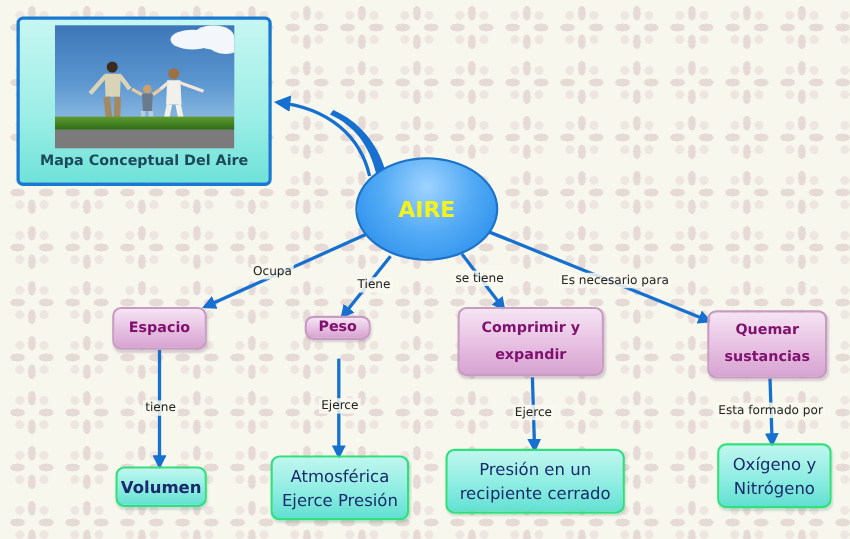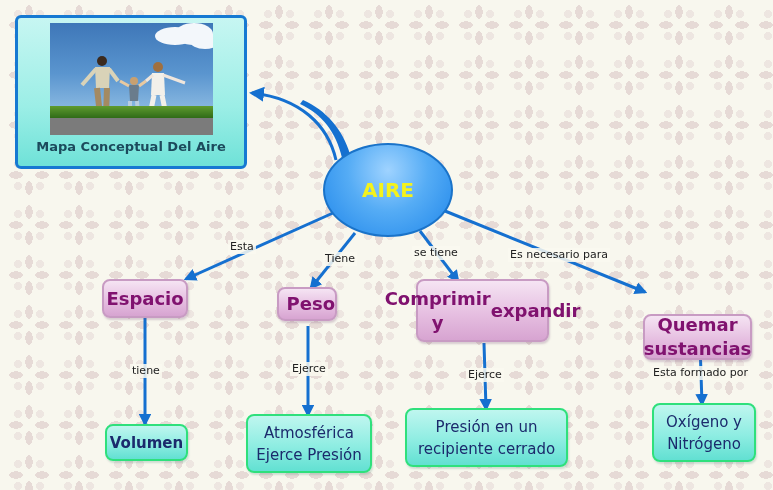--- a/index.html
+++ b/index.html
@@ -25,21 +25,21 @@
     }
     svg.links { position: absolute; left: 0; top: 0; width: 773px; height: 490px; }
     .node {
       position: absolute; box-sizing: border-box;
       display: flex; align-items: center; justify-content: center; text-align: center;
       font-weight: bold;
     }
     .purple {
       background: linear-gradient(to bottom, #f5e4f3 0%, #e6bfe1 55%, #d7a4d1 100%);
       border: 2px solid #c89bc3; border-radius: 8px;
-      color: #80126f; font-size: 18px; line-height: 24px;
+      color: #80126f; font-size: 13px; line-height: 24px;
       box-shadow: 1px 2px 2px rgba(120,80,120,0.25);
       font-family: "DejaVu Sans", sans-serif;
     }
     .green {
       background: linear-gradient(to bottom, #bff6ef 0%, #8eede2 55%, #62e0d2 100%);
       border: 2px solid #2fe07c; border-radius: 8px;
       color: #1b2a6c; font-weight: normal; font-size: 15px; line-height: 22px;
       box-shadow: 1px 2px 2px rgba(40,120,100,0.2);
     }
     .aire {
@@ -132,40 +132,40 @@
       <path d="M104,72 L100,92 M112,72 L116,92" stroke="#f2f0ea" stroke-width="5"></path>
     </svg>
     <div class="grass"></div>
     <div class="road"></div>
   </div>
   <div class="imgcaption">Mapa Conceptual Del Aire</div>
 </div>
 
 <div class="aire">AIRE</div>
 
-<div class="label" style="left:228px;top:240px;">Esta</div>
+<div class="label" style="left:228px;top:240px;">Ocupa</div>
 <div class="label" style="left:323px;top:252px;">Tiene</div>
 <div class="label" style="left:412px;top:246px;">se tiene</div>
 <div class="label" style="left:508px;top:248px;">Es necesario para</div>
 <div class="label" style="left:130px;top:364px;">tiene</div>
 <div class="label" style="left:290px;top:362px;">Ejerce</div>
 <div class="label" style="left:466px;top:368px;">Ejerce</div>
 <div class="label" style="left:651px;top:366px;">Esta formado por</div>
 
 <div class="node purple" style="left:102px;top:279px;width:86px;height:39px;">
   <span>Espacio</span>
 </div>
-<div class="node purple" style="left:277px;top:287px;width:60px;height:34px;justify-content:flex-end;">
+<div class="node purple" style="left:277px;top:287px;width:60px;height:22px;">
   <span>Peso</span>
 </div>
-<div class="node purple" style="left:416px;top:279px;width:133px;height:63px;flex-direction:row;">
+<div class="node purple" style="left:416px;top:279px;width:133px;height:63px;flex-direction:column;">
   <span>Comprimir y</span>
   <span>expandir</span>
 </div>
-<div class="node purple" style="left:643px;top:282px;width:109px;height:46px;flex-direction:column;margin-top:32px;">
+<div class="node purple" style="left:643px;top:282px;width:109px;height:62px;flex-direction:column;">
   <span>Quemar</span>
   <span>sustancias</span>
 </div>
 
 <div class="node green" style="left:105px;top:424px;width:83px;height:37px;font-weight:bold;">
   <span>Volumen</span>
 </div>
 <div class="node green" style="left:246px;top:414px;width:126px;height:59px;flex-direction:column;">
   <span>Atmosférica</span>
   <span>Ejerce Presión</span>

